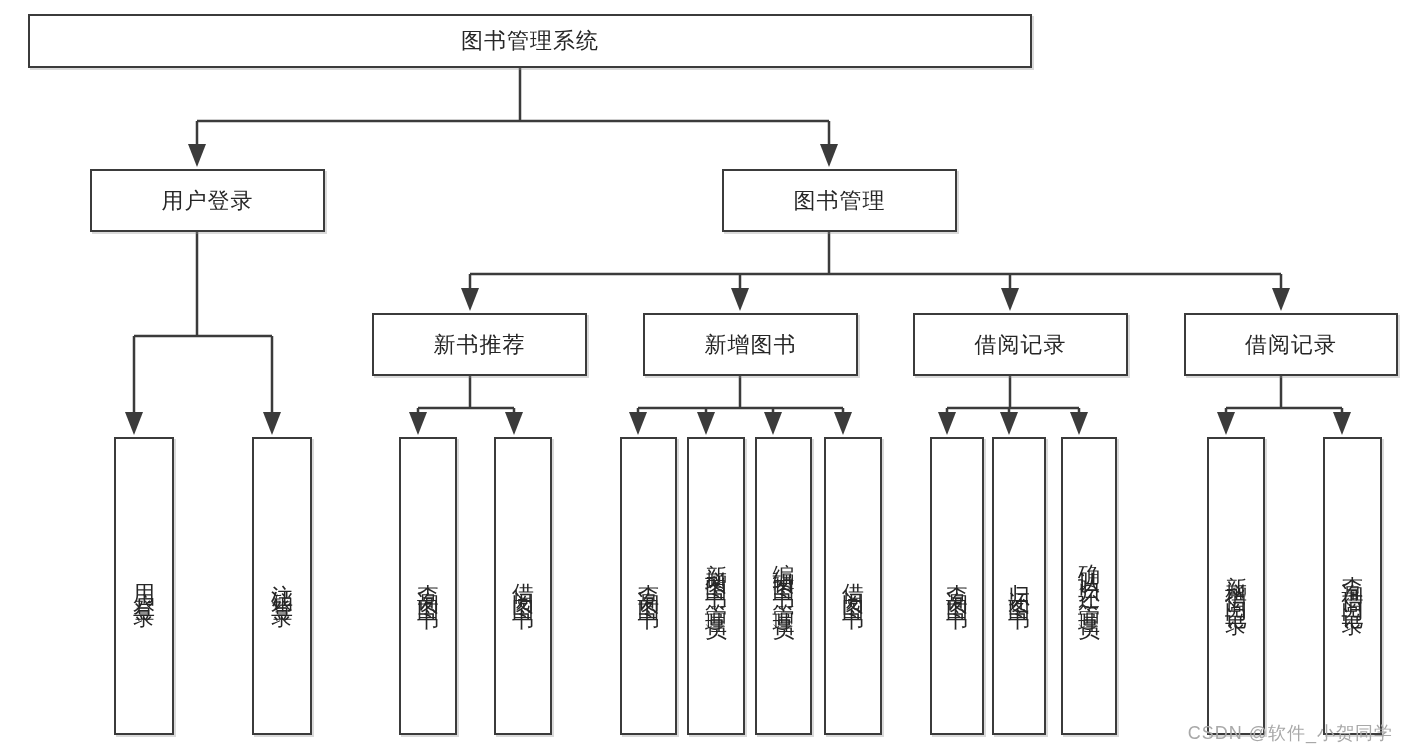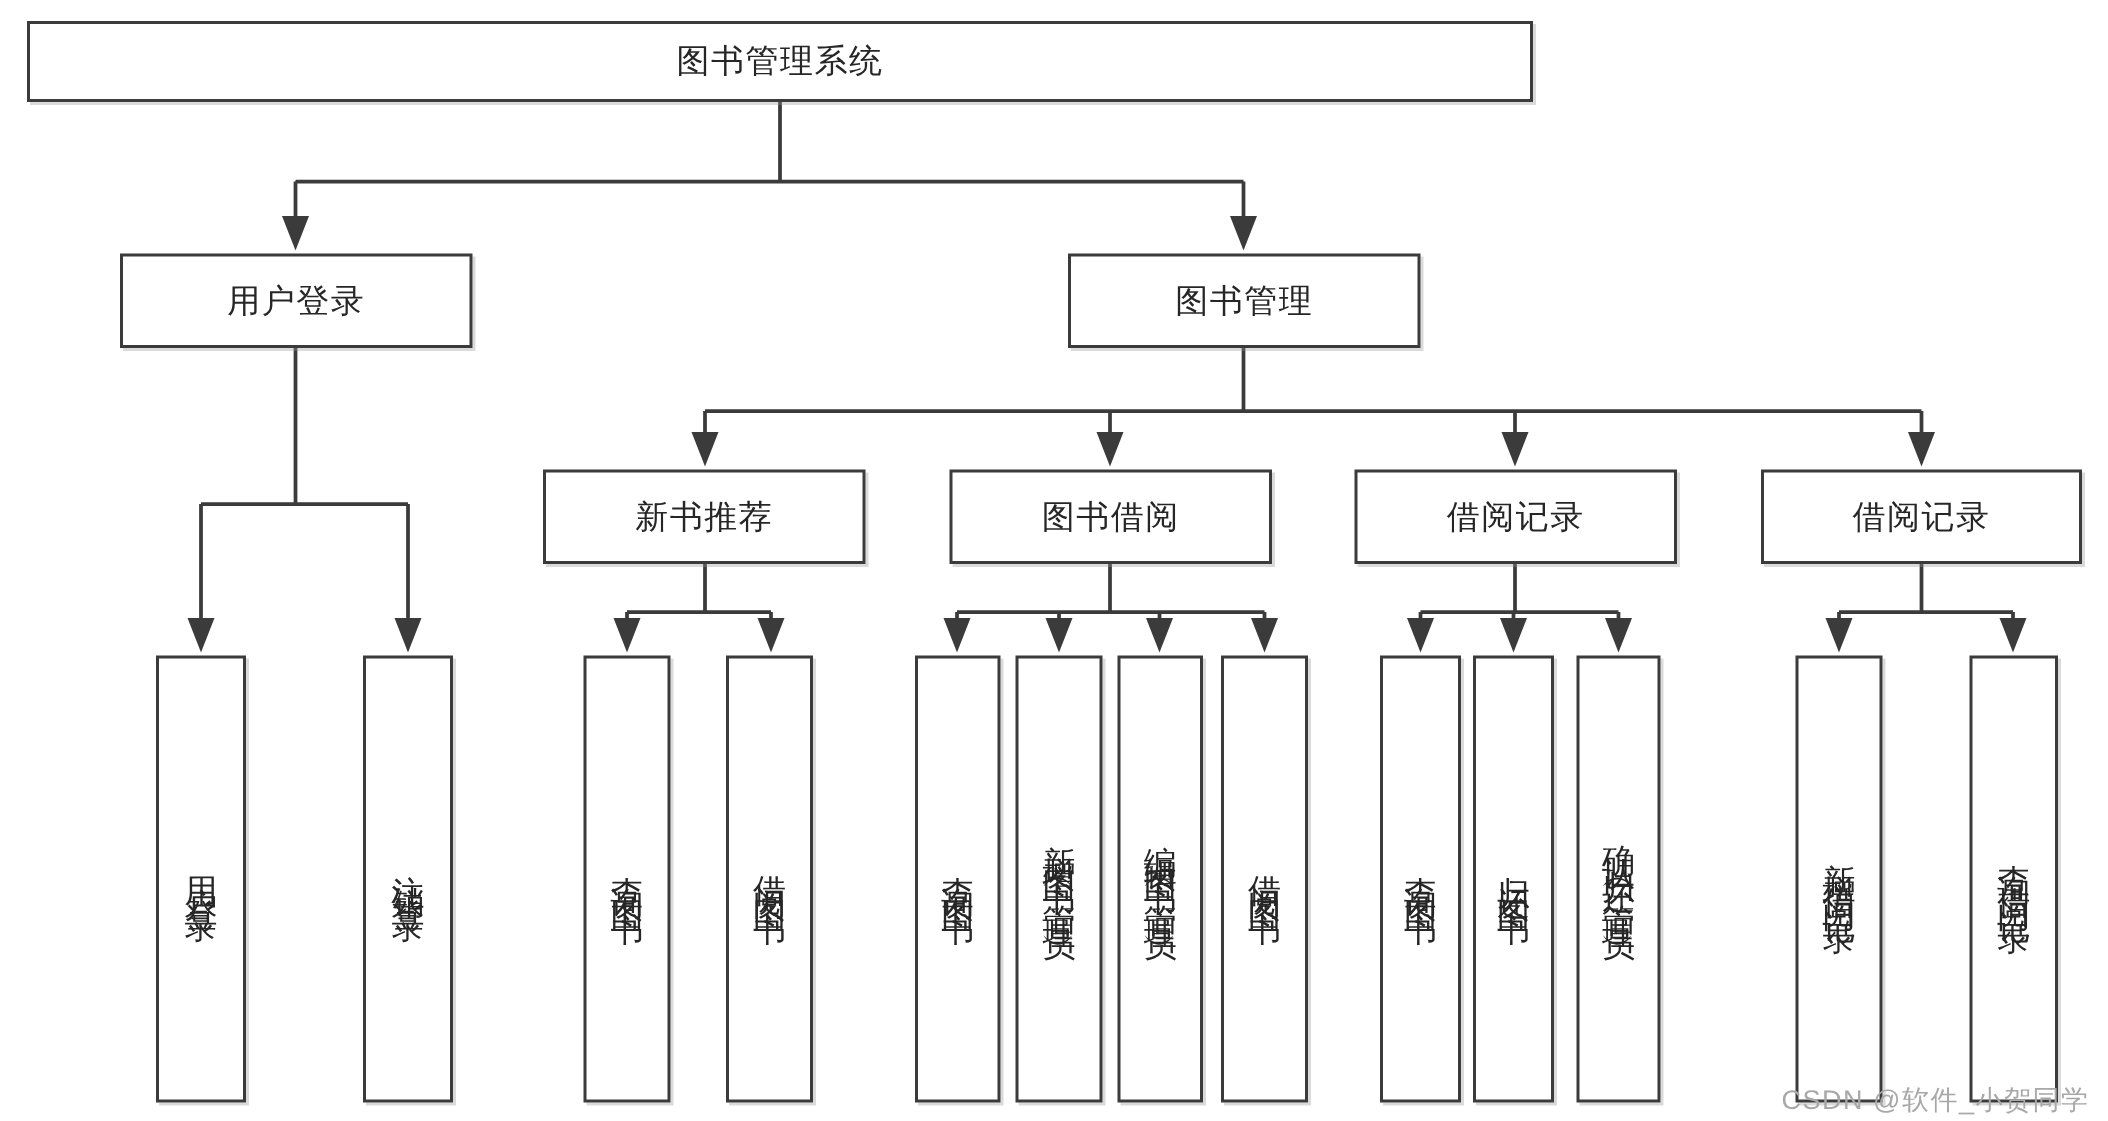--- a/index.html
+++ b/index.html
@@ -34,20 +34,21 @@
   .node {
     position: absolute;
     box-sizing: border-box;
     background: #ffffff;
     border: 2.5px solid #3b3b3b;
     box-shadow: 2px 2px 0 rgba(150,150,150,0.35);
     display: flex;
     align-items: center;
     justify-content: center;
     color: #262626;
+    margin-left: 10px;
   }
   .hbox .lbl {
     font-size: 22px;
     letter-spacing: 1px;
     white-space: nowrap;
   }
   .vbox .lbl {
     writing-mode: vertical-rl;
     text-orientation: mixed;
     font-size: 22px;
@@ -112,21 +113,21 @@
     <span class="lbl">用户登录</span>
   </div>
   <div class="node hbox" style="left:712px;top:169px;width:235px;height:63px">
     <span class="lbl">图书管理</span>
   </div>
 
   <div class="node hbox" style="left:362px;top:313px;width:215px;height:63px">
     <span class="lbl">新书推荐</span>
   </div>
   <div class="node hbox" style="left:633px;top:313px;width:215px;height:63px">
-    <span class="lbl">图书借阅</span>
+    <span class="lbl">新增图书</span>
   </div>
   <div class="node hbox" style="left:903px;top:313px;width:215px;height:63px">
     <span class="lbl">借阅记录</span>
   </div>
   <div class="node hbox" style="left:1174px;top:313px;width:214px;height:63px">
     <span class="lbl">借阅记录</span>
   </div>
 
   <div class="node vbox" style="left:104px;top:437px;width:60px;height:298px">
     <span class="lbl">用户登录</span>

